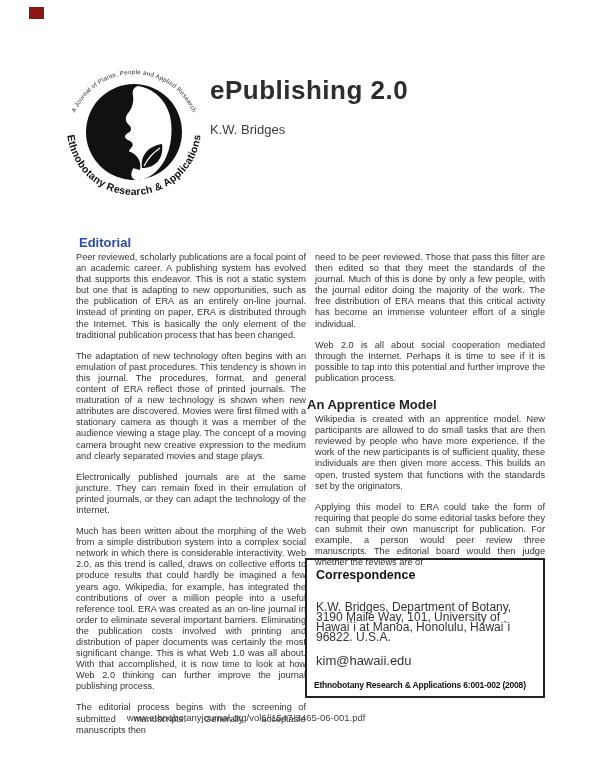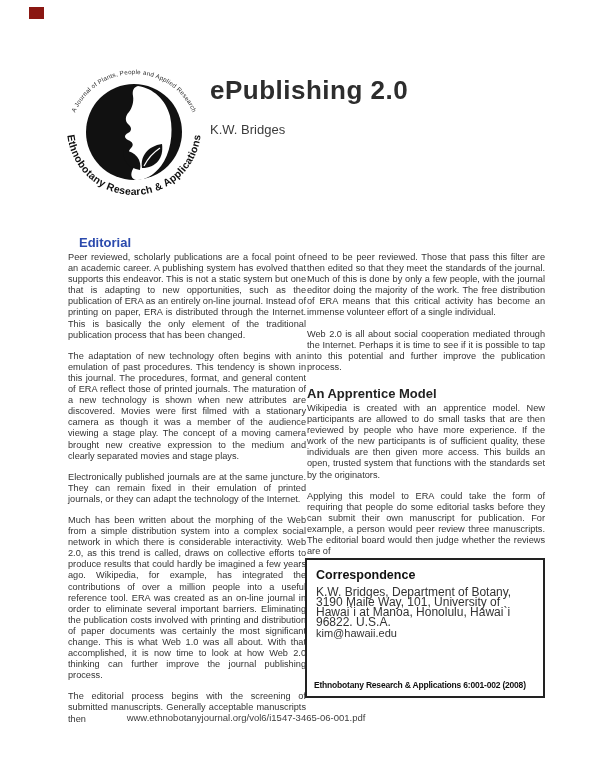--- a/index.html
+++ b/index.html
@@ -30,38 +30,38 @@
 
   .section-heading {
     position: absolute; left: 68px; top: 224px;
     font-size: 13px; font-weight: bold; color: #2b4aad; padding-left: 11px;
   }
 
   .col { position: absolute; top: 252px; width: 238px; }
   .col-left { left: 68px; }
   .col-right { left: 307px; }
   .col p {
-    margin: 0 0 10px 0;
+    margin: 0 0 10px 8px;
     font-size: 9.2px; line-height: 11.1px;
     text-align: justify; color: #333;
   }
   .subheading {
     margin: 13px 0 2px 0;
     font-size: 13px; font-weight: bold; color: #222;
   }
 
   .corr-box {
     position: absolute; left: 305px; top: 558px;
     width: 240px; height: 140px;
     border: 2px solid #222; box-sizing: border-box;
     padding: 8px 9px;
   }
-  .corr-title { font-size: 12.5px; font-weight: bold; color: #111; margin-bottom: 5px; }
+  .corr-title { font-size: 12.5px; font-weight: bold; color: #111; margin-bottom: 20px; }
   .corr-address { font-size: 12px; line-height: 10px; color: #333; }
-  .corr-email { font-size: 11px; line-height: 10px; color: #333; margin-top: 1px; }
+  .corr-email { font-size: 13px; line-height: 10px; color: #333; margin-top: 14px; }
   .corr-citation {
     position: absolute; left: 7px; right: 5px; bottom: 6px;
     font-size: 8.5px; font-weight: bold; letter-spacing: -0.2px;
     white-space: nowrap; color: #111;
   }
 
   .footer {
     position: absolute; left: 0; top: 712px; width: 492px;
     text-align: center; font-size: 9.5px; color: #3e3e3e;
   }

